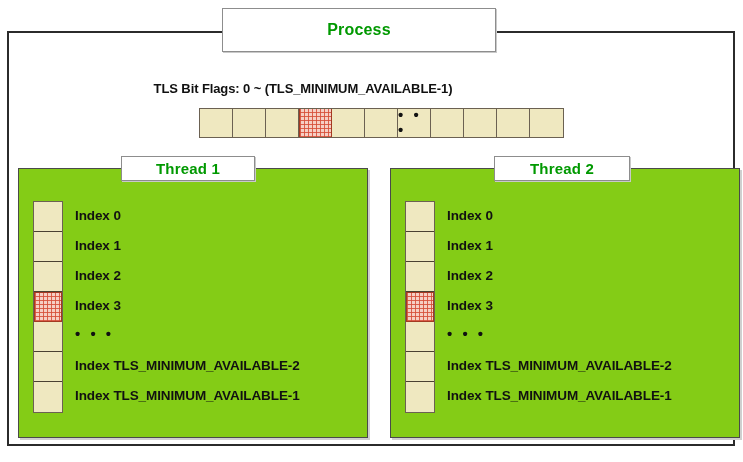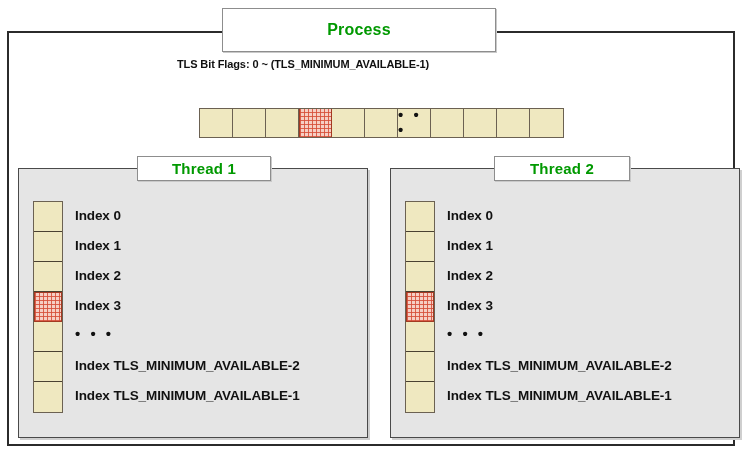--- a/index.html
+++ b/index.html
@@ -49,42 +49,42 @@
   #process-title-box {
     left: 222px;
     top: 8px;
     width: 274px;
     height: 44px;
     z-index: 7;
   }
   #process-title-box .title-text { font-size: 16px; }
 
   #thread1-title-box {
-    left: 137px;
+    left: 121px;
     top: 156px;
     width: 134px;
     height: 25px;
   }
   #thread2-title-box {
     left: 494px;
     top: 156px;
     width: 136px;
     height: 25px;
   }
   #thread1-title-box .title-text,
   #thread2-title-box .title-text { font-size: 15px; }
 
   
   #tls-flags-heading {
     position: absolute;
     left: 0;
-    top: 58px;
+    top: 81px;
     width: 606px;
     text-align: center;
-    font-size: 11px;
+    font-size: 13px;
     font-weight: bold;
     color: #101010;
     letter-spacing: -0.1px;
     white-space: nowrap;
   }
 
   
   #tls-flags-strip {
     position: absolute;
     left: 199px;
@@ -126,21 +126,21 @@
     transform: translateY(-1px);
   }
 
   
   .thread-panel {
     position: absolute;
     top: 168px;
     width: 350px;
     height: 270px;
     border: 1px solid #4a4a4a;
-    background: #e5e5e5;
+    background: #84cc16;
     box-shadow: 2px 2px 0 #cfcfcf;
     box-sizing: border-box;
   }
   #thread1-panel { left: 18px; }
   #thread2-panel { left: 390px; }
 
   
   .slot-area {
     position: absolute;
     left: 14px;

